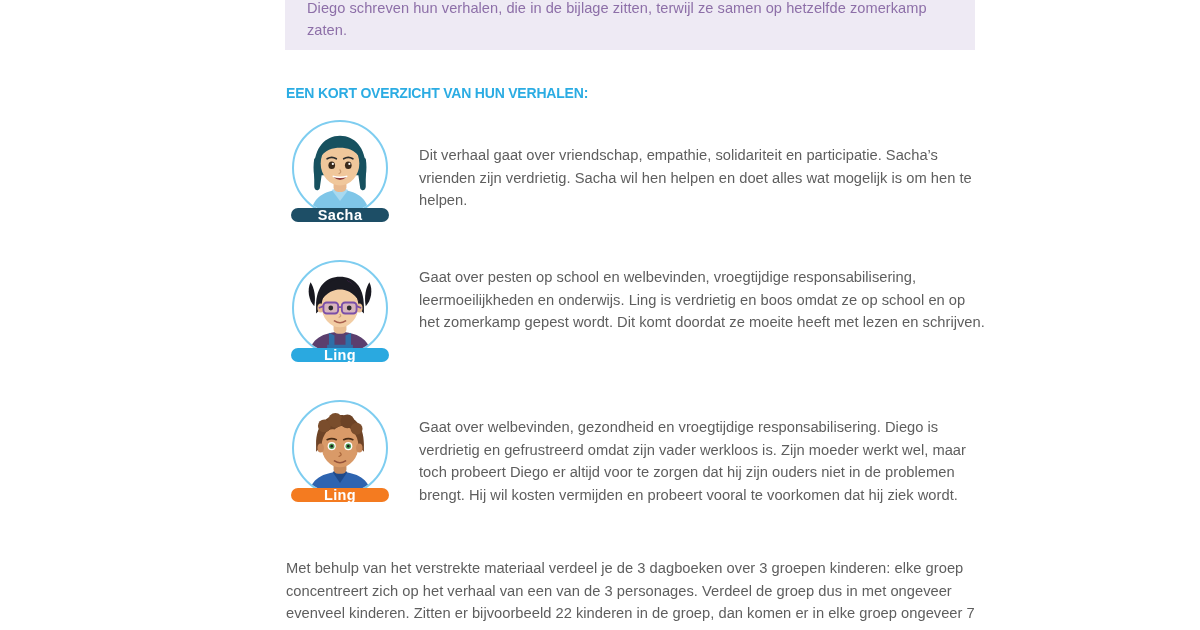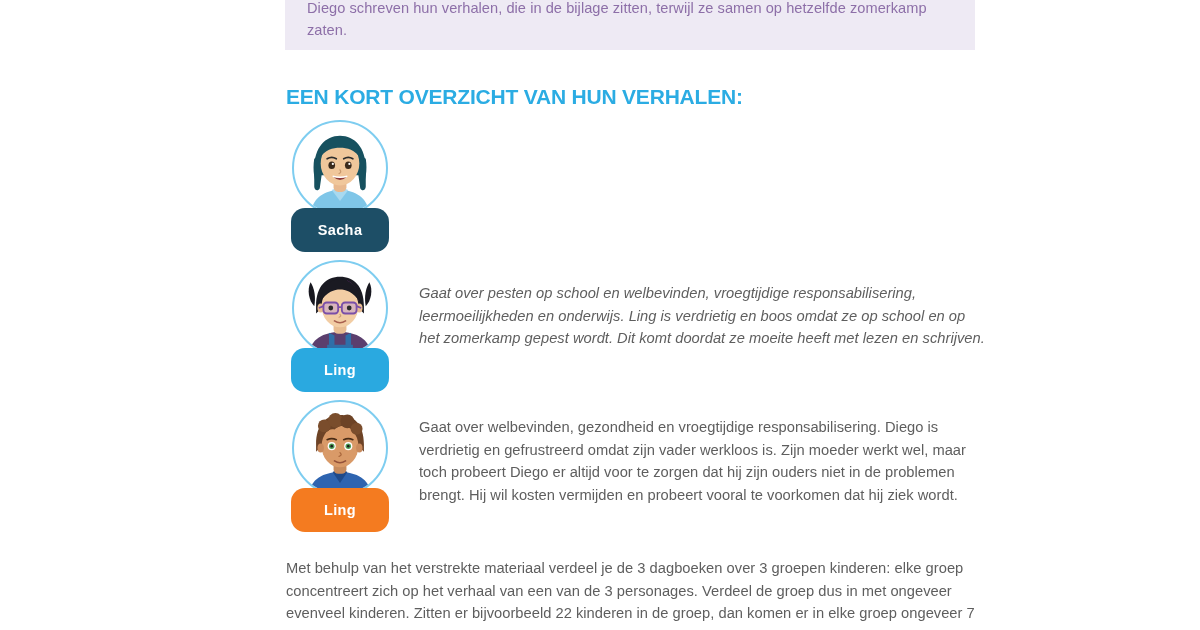--- a/index.html
+++ b/index.html
@@ -40,21 +40,21 @@
     margin: 0;
     padding-top: 38px;
   }
 
   
   .section-heading {
     position: absolute;
     left: 286px;
     top: 85px;
     color: #2bace3;
-    font-size: 21px;
+    font-size: 14px;
     font-weight: bold;
     letter-spacing: -0.2px;
     white-space: nowrap;
   }
 
   
   .char-row {
     position: absolute;
     left: 285px;
     width: 705px;
@@ -84,21 +84,21 @@
     overflow: hidden;
     background: #ffffff;
   }
   .avatar-svg { display: block; width: 100%; height: 100%; }
 
   .name-badge {
     position: absolute;
     left: 6px;
     top: 88px;
     width: 98px;
-    height: 44px;
+    height: 14px;
     border-radius: 14px;
     display: flex;
     align-items: center;
     justify-content: center;
     color: #ffffff;
     font-size: 14.5px;
     font-weight: bold;
     letter-spacing: 0.4px;
     box-sizing: border-box;
   }
@@ -108,21 +108,21 @@
 
   .char-text {
     margin-left: 22px;
     margin-top: 24px;
     color: #5e5e5e;
     font-size: 14.7px;
     line-height: 22.6px;
     letter-spacing: 0.02px;
     width: 570px;
   }
-  .char-row.ling .char-text { margin-top: 22px; font-style: italic; }
+  .char-row.ling .char-text { margin-top: 6px; }
   .char-row.diego .char-text { margin-top: 16px; }
 
   
   .closing {
     position: absolute;
     left: 286px;
     top: 557px;
     width: 700px;
     color: #5e5e5e;
     font-size: 14.7px;
@@ -170,20 +170,21 @@
           <circle cx="60.2" cy="45.6" r="1.2" fill="#ffffff"></circle>
 
           <path d="M50 52 q2 3 -1 4" stroke="#c99a6e" stroke-width="1.4" fill="none" stroke-linecap="round"></path>
 
           <path d="M42 59 q8 8 16 0 q-8 3 -16 0 Z" fill="#8c3b3b"></path>
           <path d="M42 59 q8 2 16 0" stroke="#ffffff" stroke-width="1.6" fill="none"></path>
         </svg>
       </div>
       <div class="name-badge badge-sacha">Sacha</div>
     </div>
+    <div class="char-text">Dit verhaal gaat over vriendschap, empathie, solidariteit en participatie. Sacha’s vrienden zijn verdrietig. Sacha wil hen helpen en doet alles wat mogelijk is om hen te helpen.</div>
   </div>
 
   <div class="char-row ling">
     <div class="avatar-block">
       <div class="avatar-ring">
         <svg class="avatar-svg" viewBox="0 0 100 100">
           <circle cx="50" cy="50" r="49" fill="#ffffff"></circle>
 
           <path d="M16 100 C18 84 32 76 50 76 C68 76 82 84 84 100 Z" fill="#5b3f6e"></path>
           <path d="M38 77 L38 100 L44 100 L44 80 Z" fill="#2f6fa8"></path>

